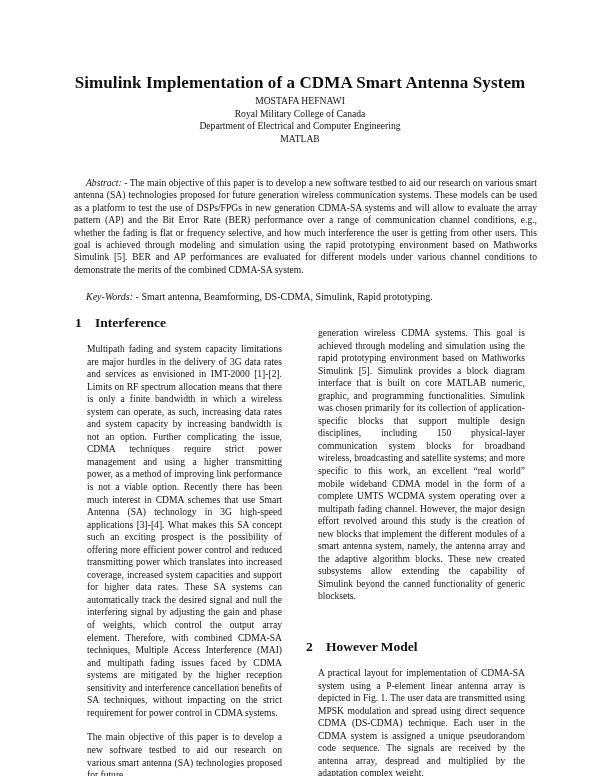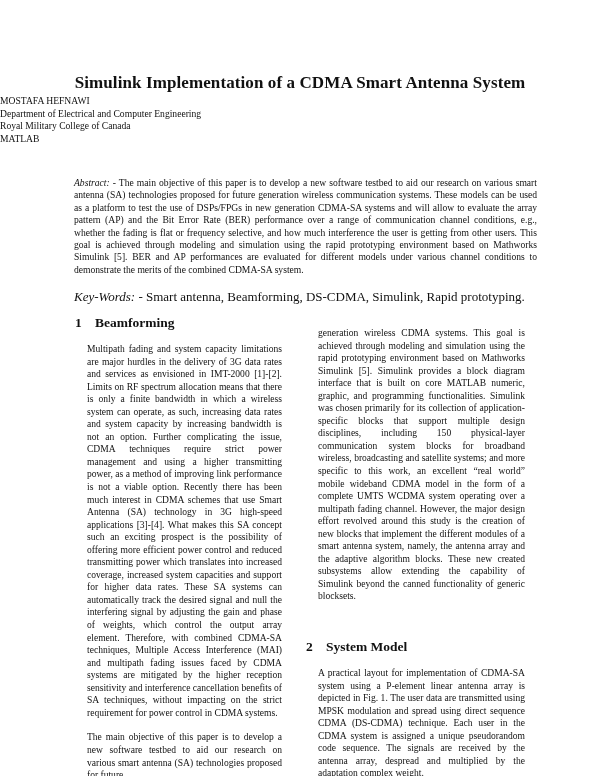--- a/index.html
+++ b/index.html
@@ -1,68 +1,68 @@
 <!DOCTYPE html>
 <html><head>
 <meta charset="utf-8">
 <style>
   html, body { margin: 0; padding: 0; background: #ffffff; }
   body { width: 600px; height: 776px; position: relative; overflow: hidden;
          font-family: "Liberation Serif", "DejaVu Serif", serif; color: #111; }
   .page { position: absolute; left: 0; top: 0; width: 600px; height: 776px; }
   .title { position: absolute; top: 73px; left: 0; width: 600px; text-align: center;
            font-weight: bold; font-size: 17px; letter-spacing: 0.1px; }
-  .authors { position: absolute; top: 95px; left: 0; width: 600px; text-align: left;
+  .authors { position: absolute; top: 95px; left: 0; width: 600px; text-align: center;
              font-size: 9.6px; line-height: 12.5px; }
   .abstract { position: absolute; top: 177px; left: 74px; width: 463px;
               font-size: 9.6px; line-height: 12.4px; text-align: justify; }
-  .abstract .lbl, .keywords .lbl { font-style: italic; }
-  .keywords { position: absolute; top: 291px; left: 74px; width: 463px; font-size: 13px; line-height: 12.4px; font-family: Liberation Serif, serif; }
+  .abstract .lbl, .keywords .lbl { font-style: italic; margin-left: 12px; }
+  .keywords { position: absolute; top: 291px; left: 74px; width: 463px; font-size: 10px; line-height: 12.4px; font-family: Liberation Serif, serif; }
   .col { position: absolute; font-size: 9.55px; line-height: 12.55px; text-align: justify; }
   .col-left { left: 75px; top: 315px; width: 219px; }
   .col-right { left: 306px; top: 315px; width: 231px; }
   h2 { font-size: 13.5px; font-weight: bold; margin: 0 0 2px 0; line-height: 16px; text-align: left; }
   h2 .num { display: inline-block; width: 20px; }
   p { margin: 12px; }
   .gap { height: 24px; }
 </style>
 </head>
 <body>
 
 <div class="page">
 
   <div class="title">Simulink Implementation of a CDMA Smart Antenna System</div>
 
   <div class="authors">
     <div>MOSTAFA HEFNAWI</div>
+    <div>Royal Military College of Canada</div>
     <div>Department of Electrical and Computer Engineering</div>
-    <div>Royal Military College of Canada</div>
     <div>MATLAB</div>
   </div>
 
   <div class="abstract">
     <span class="lbl">Abstract: -</span>
     <span>The main objective of this paper is to develop a new software testbed to aid our research on various smart antenna (SA) technologies proposed for future generation wireless communication systems. These models can be used as a platform to test the use of DSPs/FPGs in new generation CDMA-SA systems and will allow to evaluate the array pattern (AP) and the Bit Error Rate (BER) performance over a range of communication channel conditions, e.g., whether the fading is flat or frequency selective, and how much interference the user is getting from other users. This goal is achieved through modeling and simulation using the rapid prototyping environment based on Mathworks Simulink [5].  BER and AP performances are evaluated for different models under various channel conditions to demonstrate the merits of the combined CDMA-SA system.</span>
   </div>
 
   <div class="keywords">
     <span class="lbl">Key-Words: -</span>
     <span>Smart antenna, Beamforming, DS-CDMA, Simulink, Rapid prototyping.</span>
   </div>
 
   <div class="col col-left">
     <h2>
-      <span class="num">1</span><span>Beamforming</span>
+      <span class="num">1</span><span>Interference</span>
     </h2>
     <p>Multipath fading and system capacity limitations are major hurdles in the delivery of 3G data rates and services as envisioned in IMT-2000 [1]-[2].  Limits on RF spectrum allocation means that there is only a finite bandwidth in which a wireless system can operate, as such, increasing data rates and system capacity by increasing bandwidth is not an option. Further complicating the issue, CDMA techniques require strict power management and using a higher transmitting power, as a method of improving link performance is not a viable option. Recently there has been much interest in CDMA schemes that use Smart Antenna (SA) technology in 3G high-speed applications [3]-[4].  What makes this SA concept such an exciting prospect is the possibility of offering more efficient power control and reduced transmitting power which translates into increased coverage, increased system capacities and support for higher data rates.  These SA systems can automatically track the desired signal and null the interfering signal by adjusting the gain and phase of weights, which control the output array element. Therefore, with combined CDMA-SA techniques, Multiple Access Interference (MAI) and multipath fading issues faced by CDMA systems are mitigated by the higher reception sensitivity and interference cancellation benefits of SA techniques, without impacting on the strict requirement for power control in CDMA systems.</p>
     <p>The main objective of this paper is to develop a new software testbed to aid our research on various smart antenna (SA) technologies proposed for future</p>
   </div>
 
   <div class="col col-right">
     <p>generation wireless CDMA systems. This goal is achieved through modeling and simulation using the rapid prototyping environment based on Mathworks Simulink [5]. Simulink provides a block diagram interface that is built on core MATLAB numeric, graphic, and programming functionalities. Simulink was chosen primarily for its collection of application-specific blocks that support multiple design disciplines, including 150 physical-layer communication system blocks for broadband wireless, broadcasting and satellite systems; and more specific to this work, an excellent “real world” mobile wideband CDMA model in the form of a complete UMTS WCDMA system operating over a multipath fading channel. However, the major design effort revolved around this study is the creation of new blocks that implement the different modules of a smart antenna system, namely, the antenna array and the adaptive algorithm blocks. These new created subsystems allow extending the capability of Simulink beyond the canned functionality of generic blocksets.</p>
     <div class="gap"></div>
     <h2>
-      <span class="num">2</span><span>System Model</span>
+      <span class="num">2</span><span>However Model</span>
     </h2>
     <p>A practical layout for implementation of CDMA-SA system using a P-element linear antenna array is depicted in Fig. 1. The user data are transmitted using MPSK modulation and spread using direct sequence CDMA (DS-CDMA) technique. Each user in the CDMA system is assigned a unique pseudorandom code sequence. The signals are received by the antenna array, despread and multiplied by the adaptation complex weight.</p>
   </div>
 
 </div>
 
 </body></html>

